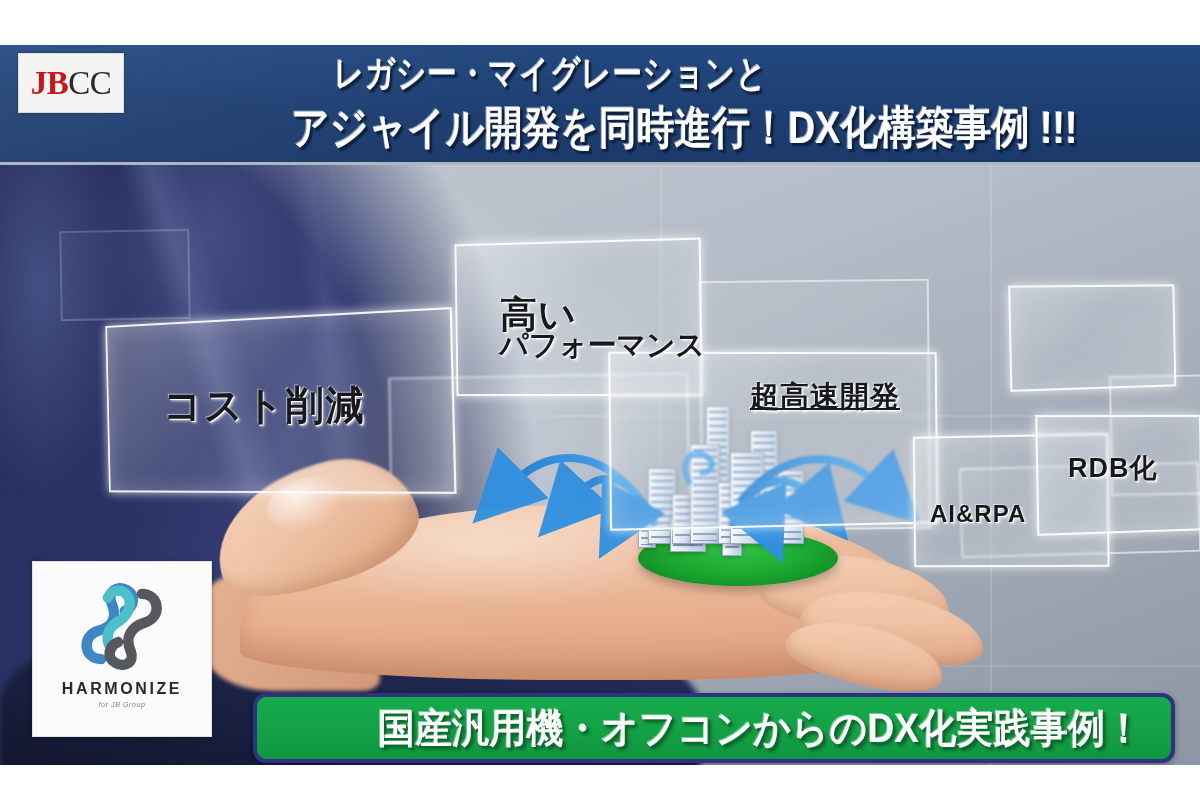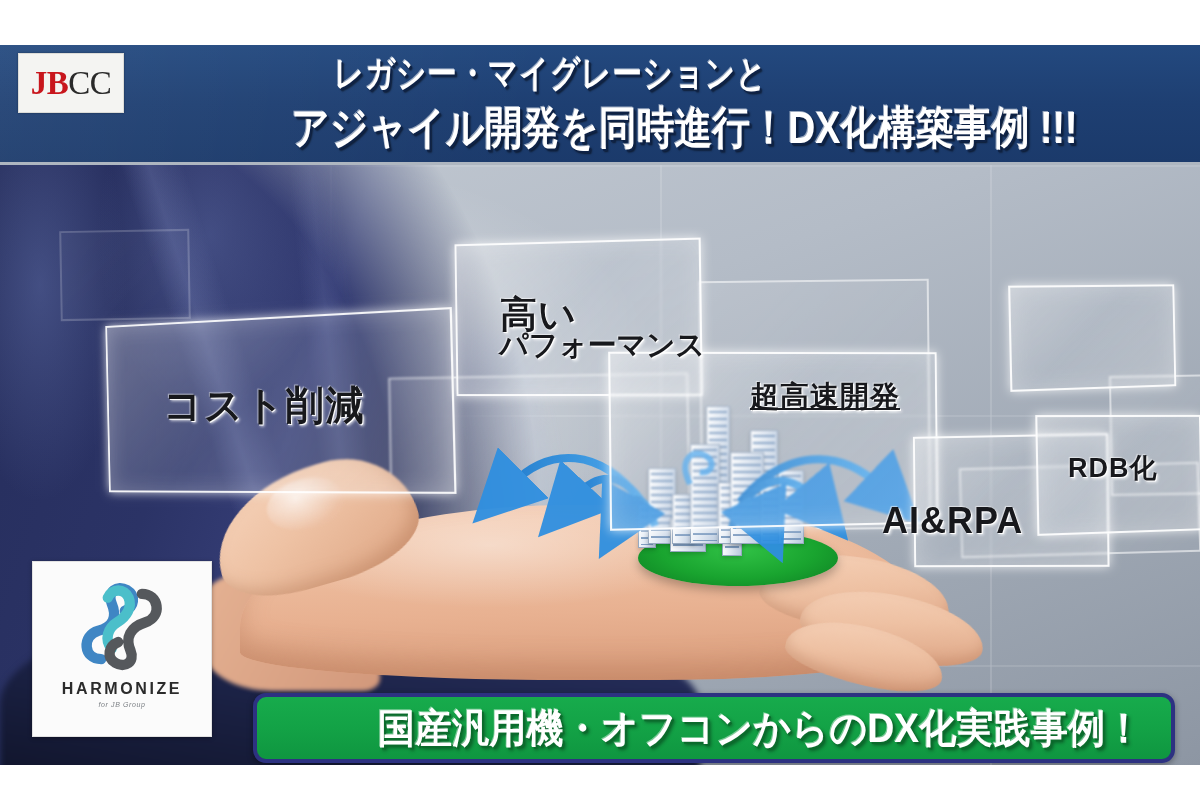--- a/index.html
+++ b/index.html
@@ -222,21 +222,21 @@
   #p-rdb{ left:1010px; top:240px; width:168px; height:104px;
           transform:perspective(620px) rotateY(9deg) rotate(-1.2deg); }
   #l-rdb{ left:1032px; top:274px; font-size:31px; letter-spacing:1px; }
 
   #p-dx{ left:1037px; top:370px; width:168px; height:118px;
          transform:perspective(620px) rotateY(10deg) rotate(-1deg); }
   #l-dx{ left:1068px; top:405px; font-size:27px; letter-spacing:1px; }
 
   #p-ai{ left:912px; top:390px; width:196px; height:132px;
          transform:perspective(680px) rotateY(-5deg) rotate(-0.6deg); }
-  #l-ai{ left:882px; top:455px; font-size:36px; letter-spacing:1px; }
+  #l-ai{ left:930px; top:455px; font-size:24px; letter-spacing:1px; }
 
   
   .ghost{
     position:absolute; z-index:6;
     border:2px solid rgba(255,255,255,.55);
     background:linear-gradient(135deg,rgba(255,255,255,.10),rgba(255,255,255,.02));
   }
   .g1{ left:700px; top:235px; width:230px; height:250px; transform:rotate(-0.6deg); }
   .g2{ left:390px; top:330px; width:300px; height:210px; transform:rotate(-1deg); }
   .g3{ left:960px; top:420px; width:240px; height:90px;  transform:rotate(-1.6deg); }

